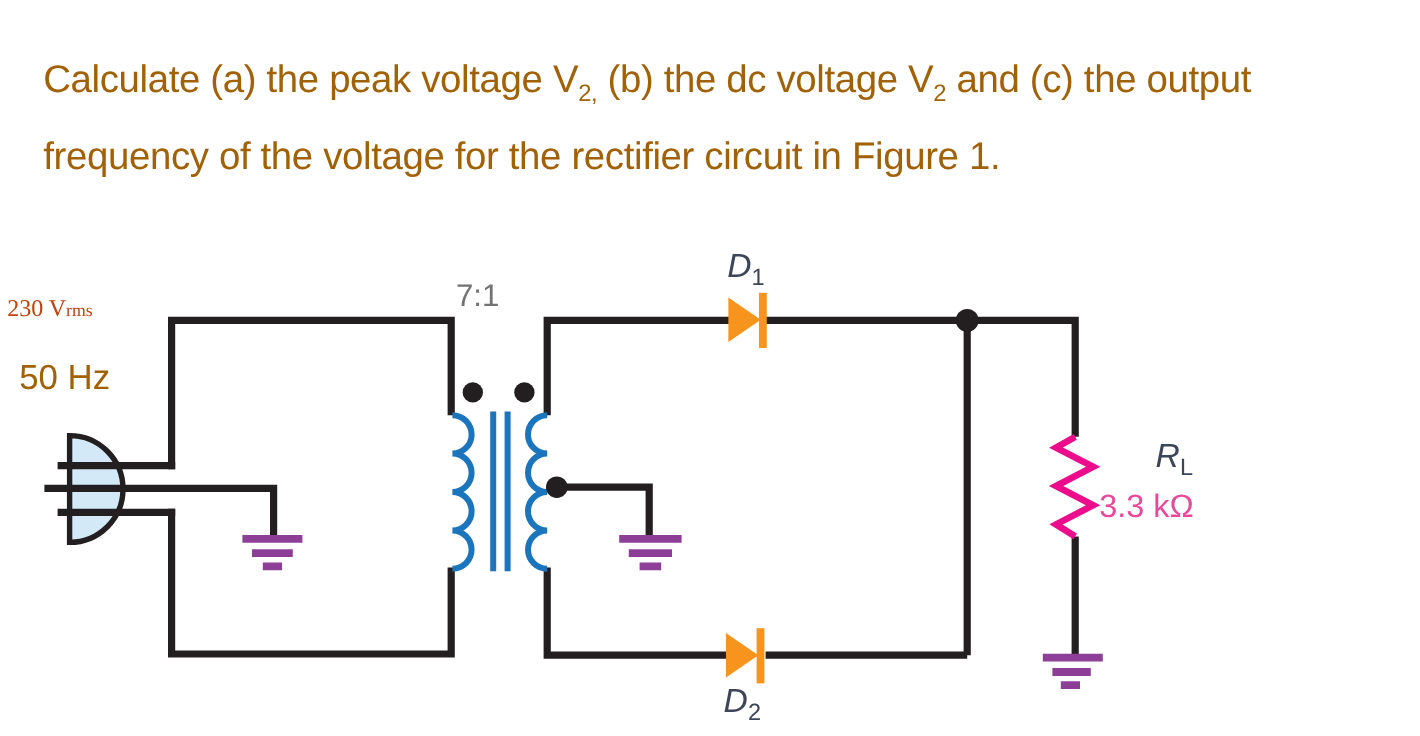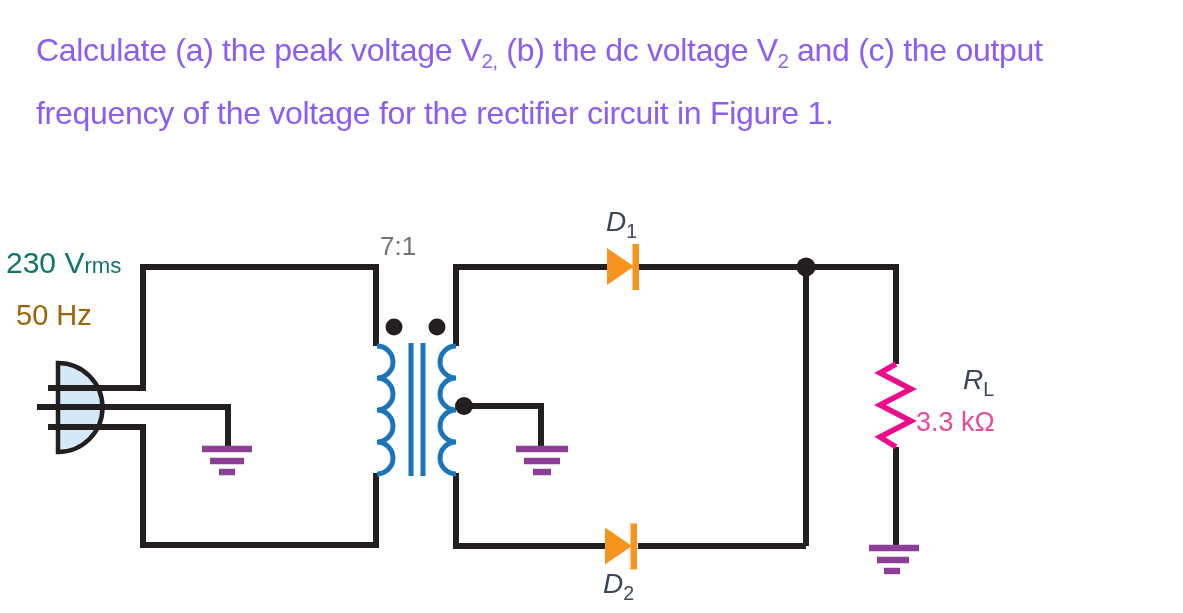--- a/index.html
+++ b/index.html
@@ -2,26 +2,26 @@
 <html><head>
 <meta charset="utf-8">
 <style>
   html,body{margin:0;padding:0;}
   body{
     width:1183px;height:613px;position:relative;background:#ffffff;
     font-family:"Liberation Sans",sans-serif;overflow:hidden;
   }
   .abs{position:absolute;}
   #problem-text{
-    left:36px;top:24px;width:1140px;
-    font-size:32px;line-height:52px;letter-spacing:-0.3px;color:#8b5cf6;
+    left:36px;top:40px;width:1140px;
+    font-size:32px;line-height:52px;letter-spacing:-0.3px;color:#a16207;
   }
   #problem-text sub{font-size:0.62em;}
   .lbl{position:absolute;white-space:nowrap;}
-  #source-voltage{left:6px;top:246px;font-family:Liberation Sans, sans-serif;font-size:30px;color:#0f766e;}
+  #source-voltage{left:6px;top:246px;font-family:Liberation Serif, serif;font-size:20px;color:#c2410c;}
   #source-voltage .small-unit{font-size:0.74em;}
   #source-frequency{left:16px;top:299px;font-size:29px;color:#a16207;}
   #turns-ratio{left:380px;top:231px;font-size:26px;color:#737373;}
   .comp-label{font-size:28px;color:#3d4559;text-align:right;}
   .comp-label .base{font-style:italic;}
   .comp-label sub{font-size:0.70em;font-style:normal;}
   #diode1-label{left:606px;top:206px;}
   #diode2-label{left:603px;top:568px;}
   #load-name-label{left:963px;top:364px;}
   #load-value-label{left:916px;top:407px;font-size:27px;color:#ec4899;}

